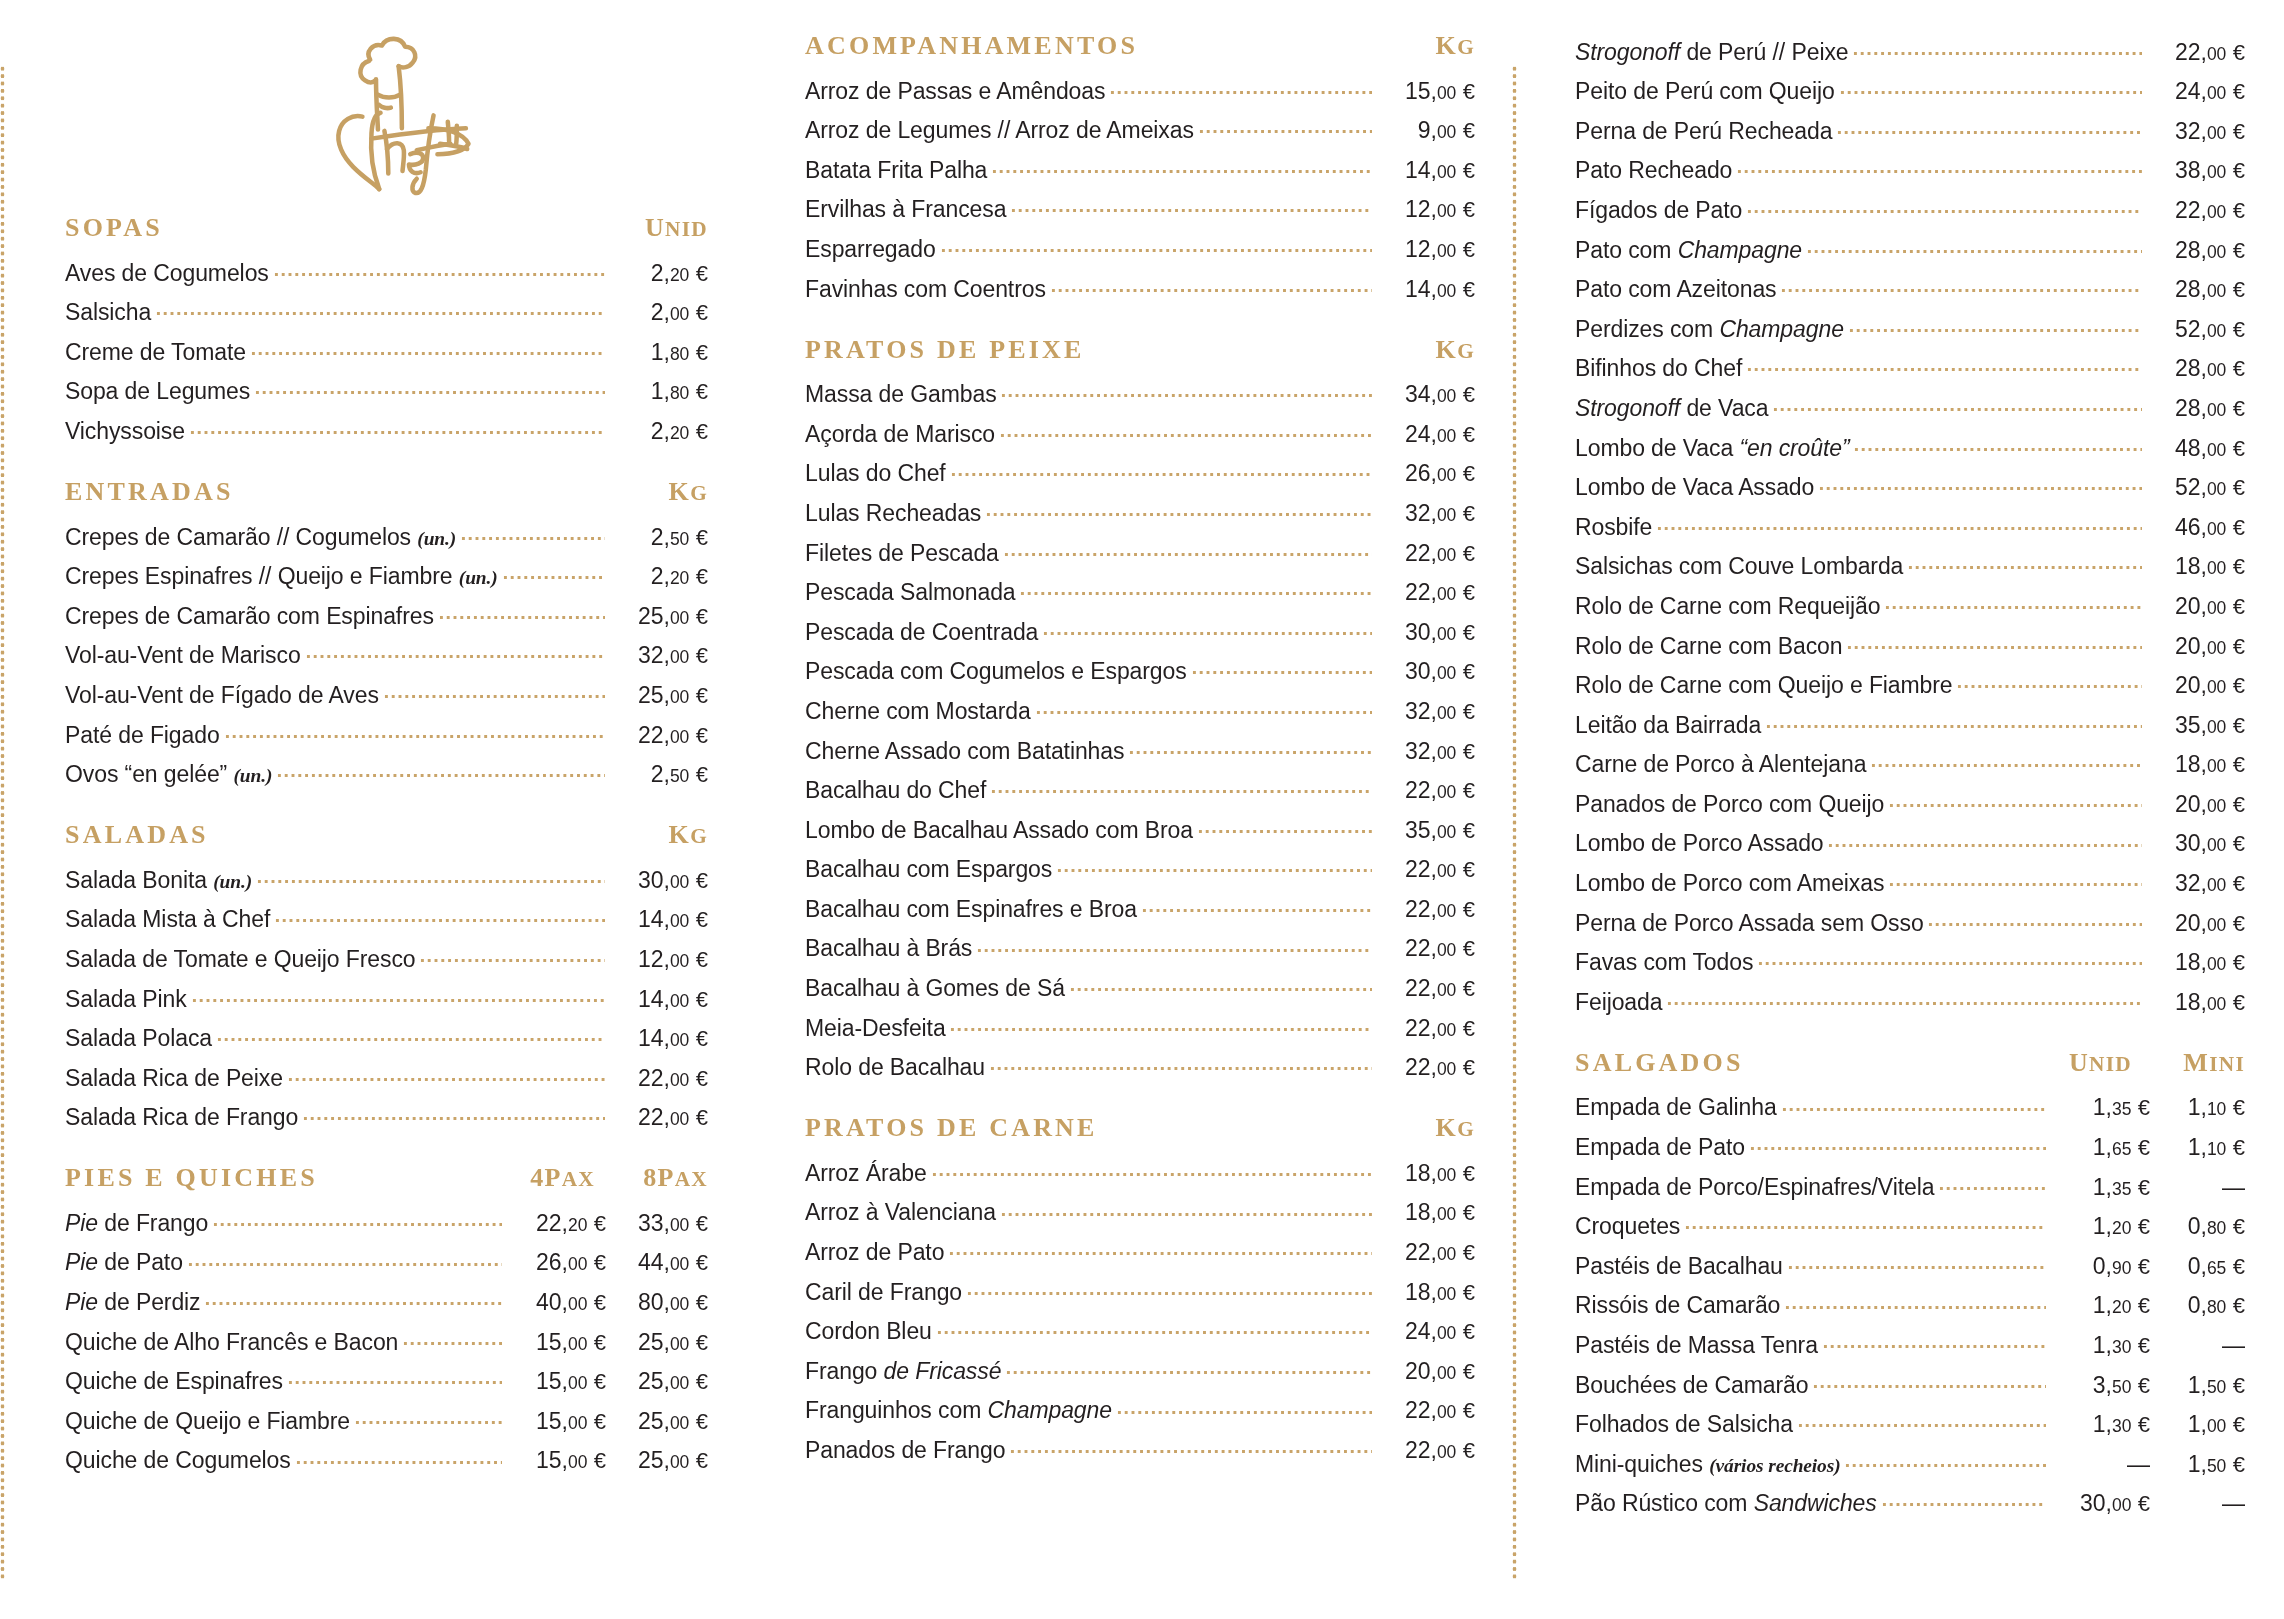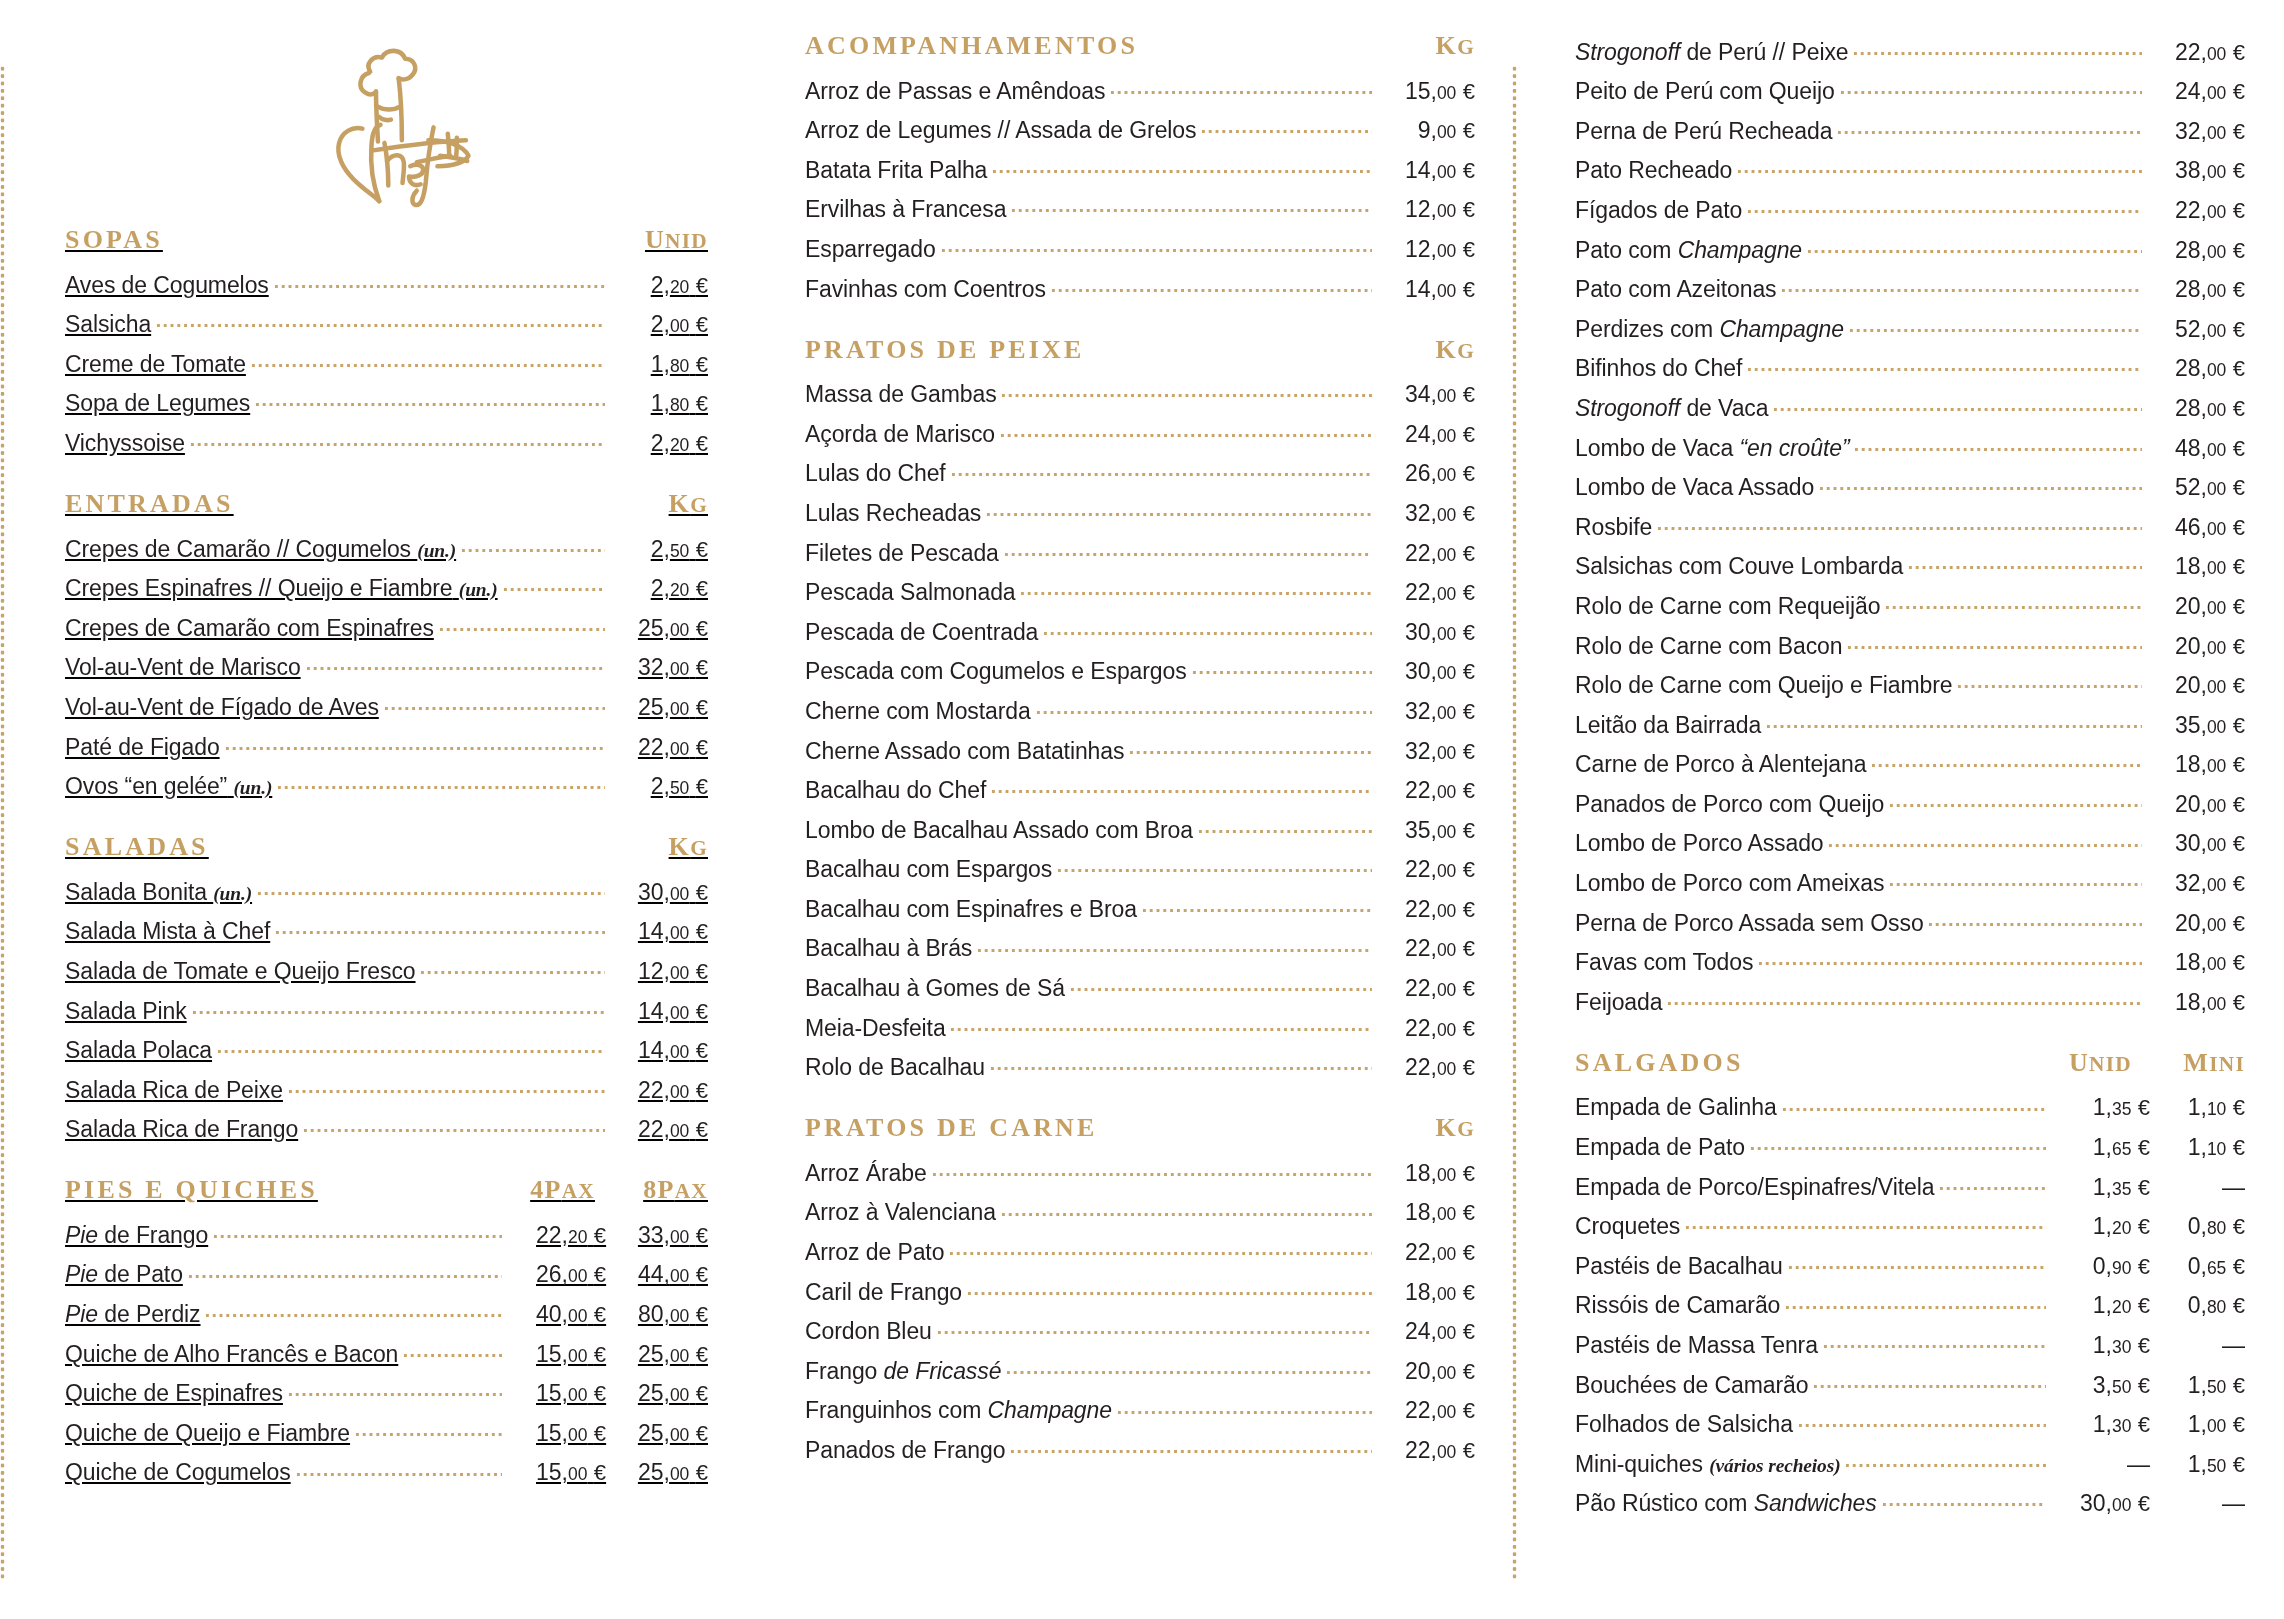--- a/index.html
+++ b/index.html
@@ -6,21 +6,21 @@
   body{
     width:2284px;height:1620px;
     background:#ffffff;
     font-family:"Liberation Sans", sans-serif;
     overflow:hidden;
   }
   .page{position:relative;width:2284px;height:1620px;display:flex;}
 
   
   .col{position:relative;box-sizing:border-box;}
-  .col1{width:744px;padding:12px 36px 0 65px;text-decoration:underline;}
+  .col1{width:744px;padding:0 36px 0 65px;}
   .col2{width:770px;padding:0 39px 0 61px;}
   .col3{width:770px;padding:0 39px 0 61px;}
 
   
   .divider{
     position:absolute;top:65px;bottom:39px;width:4.5px;
     background-image:radial-gradient(circle, #c9a469 1.7px, rgba(0,0,0,0) 1.9px);
     background-size:4.5px 7.4px;
     background-repeat:repeat-y;
   }
@@ -327,21 +327,21 @@
       <div class="sec-spacer"></div>
       <div class="sec-unit unit-w2"><span class="cap">K</span>G</div>
     </div>
     <div class="items">
       <div class="row">
           <span class="name">Arroz de Passas e Amêndoas</span>
           <span class="lead"></span>
           <span class="price pw1">15,<span class="dec">00</span> <span class="eur">€</span></span>
         </div>
       <div class="row">
-          <span class="name">Arroz de Legumes // Assada de Grelos</span>
+          <span class="name">Arroz de Legumes // Arroz de Ameixas</span>
           <span class="lead"></span>
           <span class="price pw1">9,<span class="dec">00</span> <span class="eur">€</span></span>
         </div>
       <div class="row">
           <span class="name">Batata Frita Palha</span>
           <span class="lead"></span>
           <span class="price pw1">14,<span class="dec">00</span> <span class="eur">€</span></span>
         </div>
       <div class="row">
           <span class="name">Ervilhas à Francesa</span>

